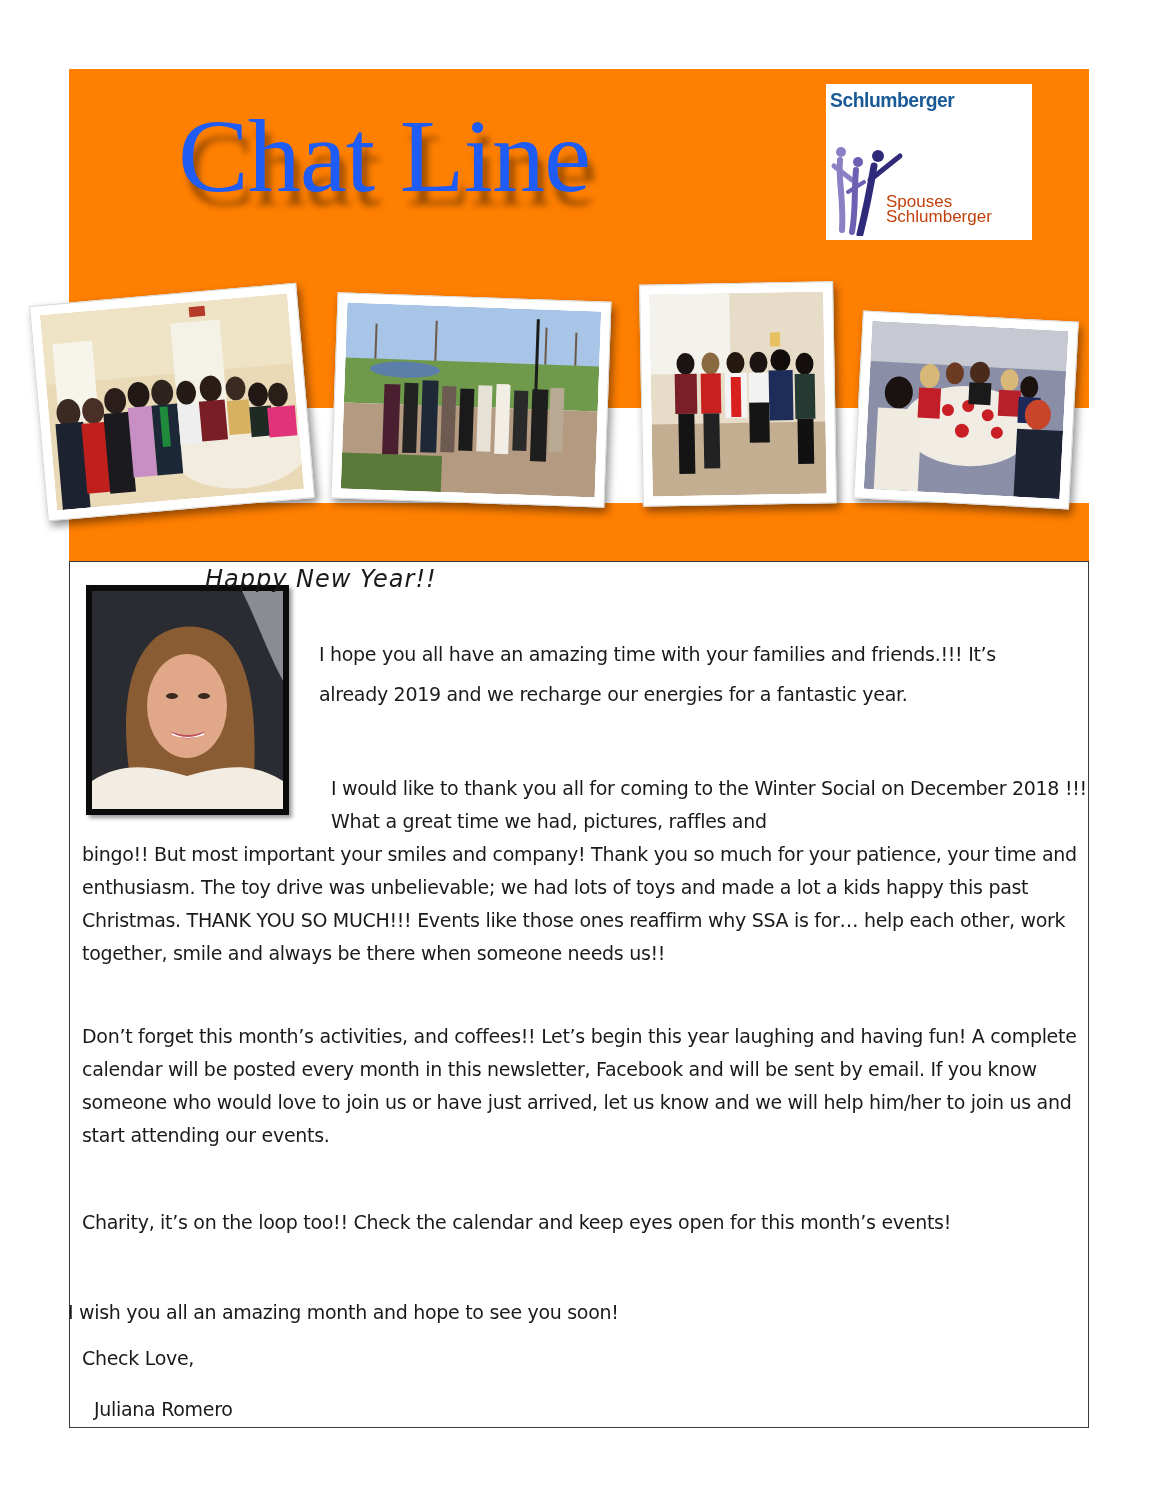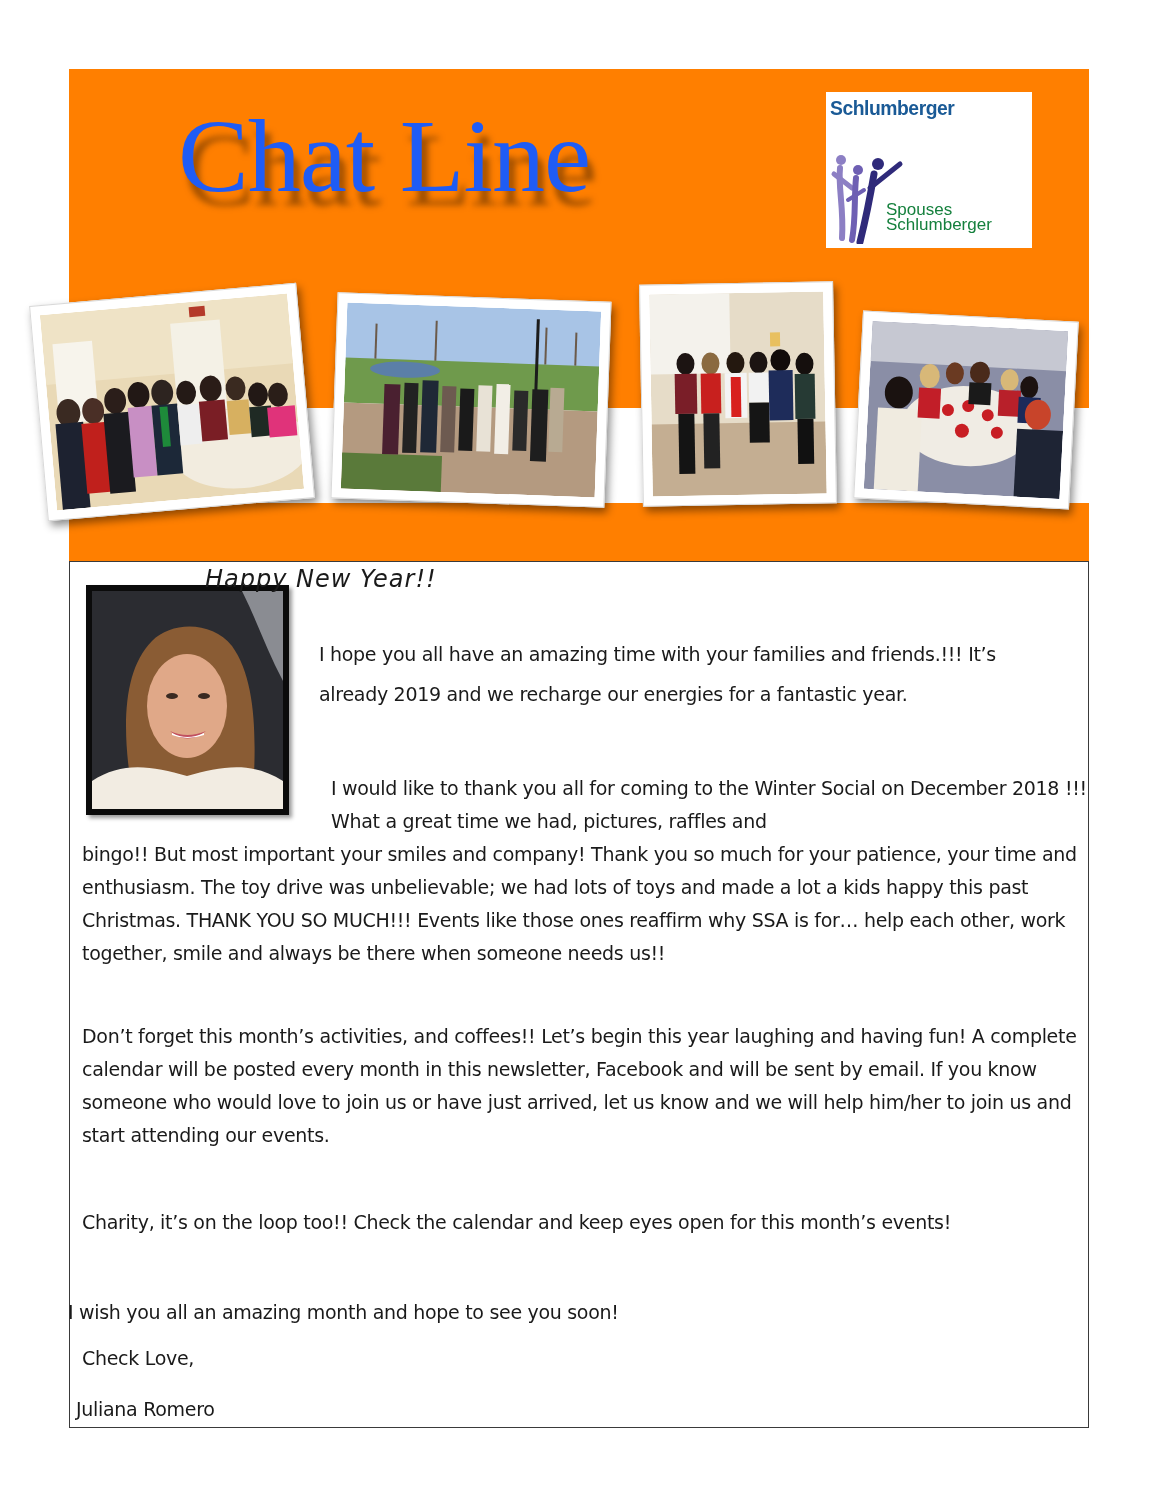--- a/index.html
+++ b/index.html
@@ -10,24 +10,24 @@
   .banner-bottom { position: absolute; left: 69px; top: 503px; width: 1020px; height: 58px; background: #ff7f00; }
 
   .masthead-title {
     position: absolute; left: 178px; top: 104px; margin: 0;
     font-family: "Liberation Serif", serif; font-size: 104px; line-height: 1; font-weight: normal;
     color: #1f5cf5; letter-spacing: -1px;
     text-shadow: 6px 14px 6px rgba(80,40,0,0.55);
     transform: scaleX(1.02); transform-origin: left top;
   }
 
-  .logo-box { position: absolute; left: 826px; top: 92px; width: 206px; height: 156px; background: #ffffff; box-sizing: border-box; }
+  .logo-box { position: absolute; left: 826px; top: 84px; width: 206px; height: 156px; background: #ffffff; box-sizing: border-box; }
   .logo-brand { position: absolute; left: 4px; top: 4px; font-family: "Liberation Sans", sans-serif; font-weight: bold; font-size: 21px; color: #1a5a96; letter-spacing: -0.5px; transform: scaleX(0.92); transform-origin: left top; }
   .logo-figures { position: absolute; left: 4px; top: 56px; width: 84px; height: 96px; }
-  .logo-sub { position: absolute; left: 60px; top: 110px; font-family: "Liberation Sans", sans-serif; font-size: 17px; line-height: 15px; color: #15803d; }
+  .logo-sub { position: absolute; left: 60px; top: 110px; font-family: "Liberation Sans", sans-serif; font-size: 17px; line-height: 15px; color: #c2410c; }
 
   .photo { position: absolute; background: #fff; box-shadow: 3px 5px 8px rgba(0,0,0,0.45); border: 1px solid #d9d9d9; }
   .photo-inner { position: absolute; left: 9px; top: 9px; right: 9px; bottom: 9px; overflow: hidden; }
   .photo-1 { left: 38px; top: 294px; width: 266px; height: 214px; transform: rotate(-5deg); }
   .photo-2 { left: 334px; top: 297px; width: 272px; height: 204px; transform: rotate(2deg); }
   .photo-3 { left: 641px; top: 283px; width: 192px; height: 220px; transform: rotate(-1deg); }
   .photo-4 { left: 858px; top: 316px; width: 214px; height: 186px; transform: rotate(3deg); }
 
   .issue-title {
     position: absolute; left: 84px; top: 541px; margin: 13px;
@@ -53,21 +53,21 @@
 
   .hand { font-family: "DejaVu Sans", sans-serif; color: #1a1a1a; font-size: 19px; letter-spacing: -0.3px; margin: 0; }
 
   .para1 { position: absolute; left: 319px; top: 634px; width: 740px; line-height: 40px; }
   .para2-start { position: absolute; left: 331px; top: 772px; width: 760px; line-height: 33px; }
   .para2-rest { position: absolute; left: 82px; top: 838px; width: 1000px; line-height: 33px; }
   .para3 { position: absolute; left: 82px; top: 1020px; width: 1000px; line-height: 33px; }
   .para4 { position: absolute; left: 82px; top: 1206px; width: 1000px; line-height: 33px; }
   .para5 { position: absolute; left: 68px; top: 1290px; width: 1000px; line-height: 33px; margin-top: 6px; }
   .para6 { position: absolute; left: 82px; top: 1342px; width: 1000px; line-height: 33px; }
-  .para7 { position: absolute; left: 76px; top: 1393px; width: 1000px; line-height: 33px; }
+  .para7 { position: absolute; left: 94px; top: 1393px; width: 1000px; line-height: 33px; }
 </style>
 </head>
 <body>
 
 <div class="banner-top"></div>
 <div class="banner-white"></div>
 <div class="banner-bottom"></div>
 
 <h1 class="masthead-title">Chat Line</h1>
 

